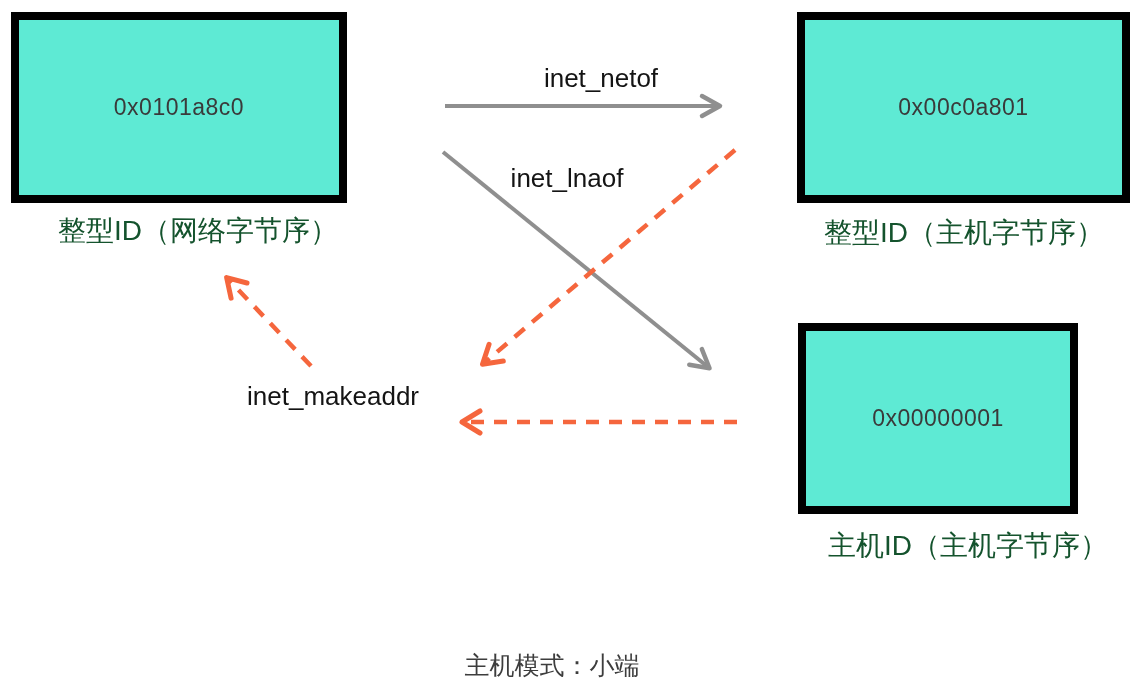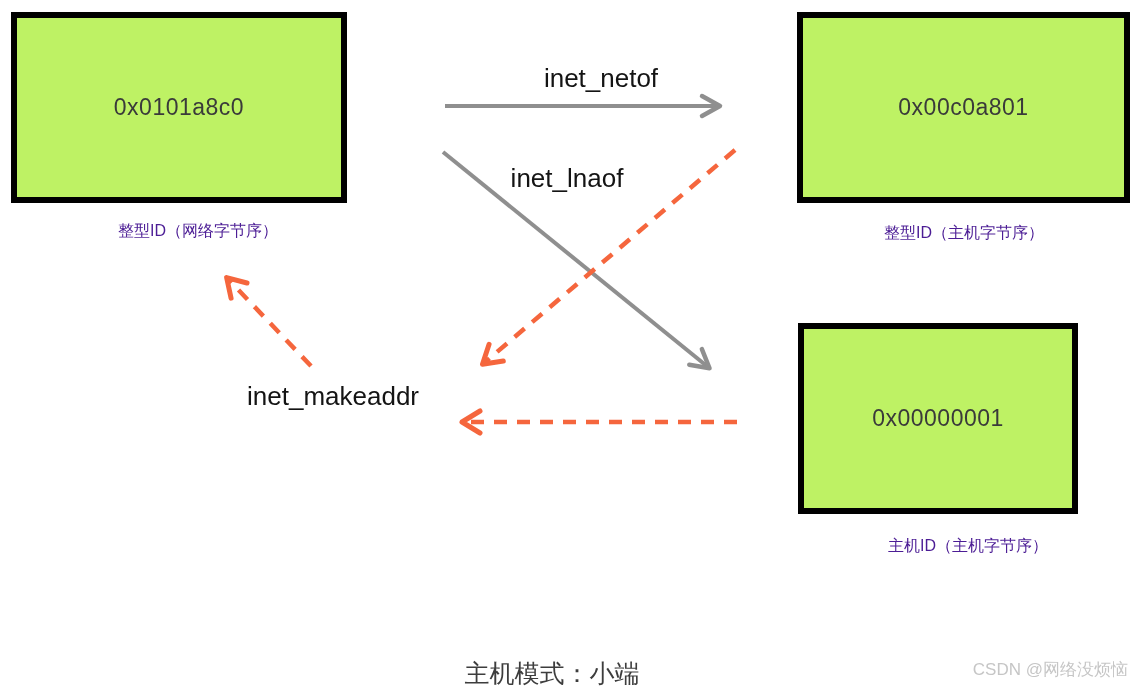--- a/index.html
+++ b/index.html
@@ -10,37 +10,37 @@
   }
   .canvas {
     position: relative;
     width: 1140px;
     height: 692px;
     background: #ffffff;
     overflow: hidden;
   }
   .node-box {
     position: absolute;
-    background: #bef264;
-    border: 6px solid #000000;
+    background: #5eead4;
+    border: 8px solid #000000;
     box-sizing: border-box;
     display: flex;
     align-items: center;
     justify-content: center;
   }
   .node-value {
     font-size: 23px;
     color: #3a3a3a;
     letter-spacing: 0.5px;
   }
   .node-label {
     position: absolute;
     transform: translate(-50%, -50%);
-    font-size: 16px;
-    color: #4c1d95;
+    font-size: 28px;
+    color: #14532d;
     white-space: nowrap;
   }
   .func-label {
     position: absolute;
     transform: translate(-50%, -50%);
     font-size: 26px;
     color: #141414;
     white-space: nowrap;
   }
   .arrow-layer {
@@ -50,21 +50,20 @@
     width: 1140px;
     height: 692px;
   }
   .note {
     position: absolute;
     transform: translate(-50%, -50%);
     font-size: 25px;
     font-weight: 500;
     color: #3d3d3d;
     white-space: nowrap;
-    margin-top: 8px;
   }
   .watermark {
     position: absolute;
     right: 12px;
     top: 658px;
     font-size: 17px;
     color: #c6c6c6;
     white-space: nowrap;
   }
 </style>
@@ -108,15 +107,14 @@
     <span class="node-value">0x00000001</span>
   </div>
   <div class="node-label" style="left:968px; top:546px;">主机ID（主机字节序）</div>
 
   <div class="func-label" style="left:585px; top:78px;margin-left:16px;">inet_netof</div>
   <div class="func-label" style="left:333px; top:396px;">inet_makeaddr</div>
   <div class="func-label" style="left:567px; top:178px;">inet_lnaof</div>
 
   <div class="note" style="left:552px; top:665px;">主机模式：小端</div>
 
-  <div class="watermark">CSDN @网络没烦恼</div>
 
 </div>
 
 </body></html>

